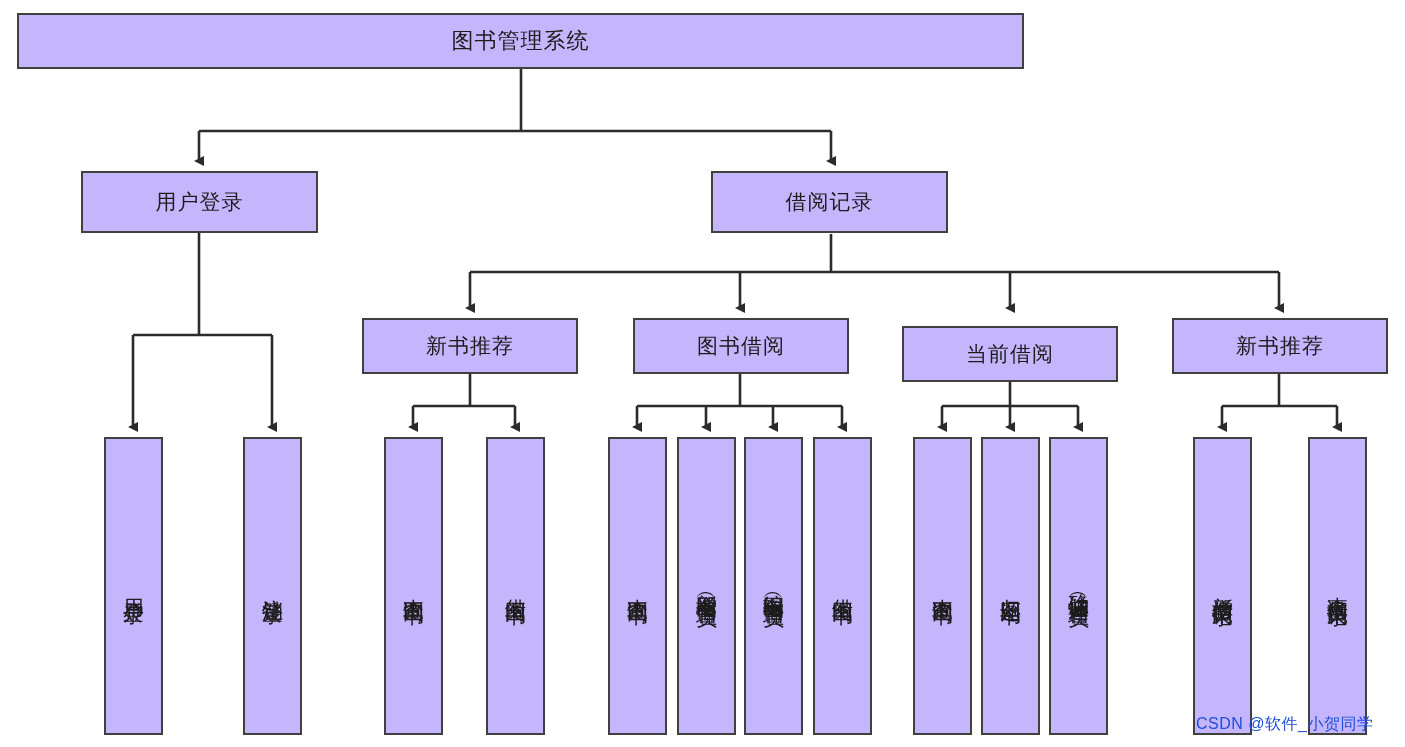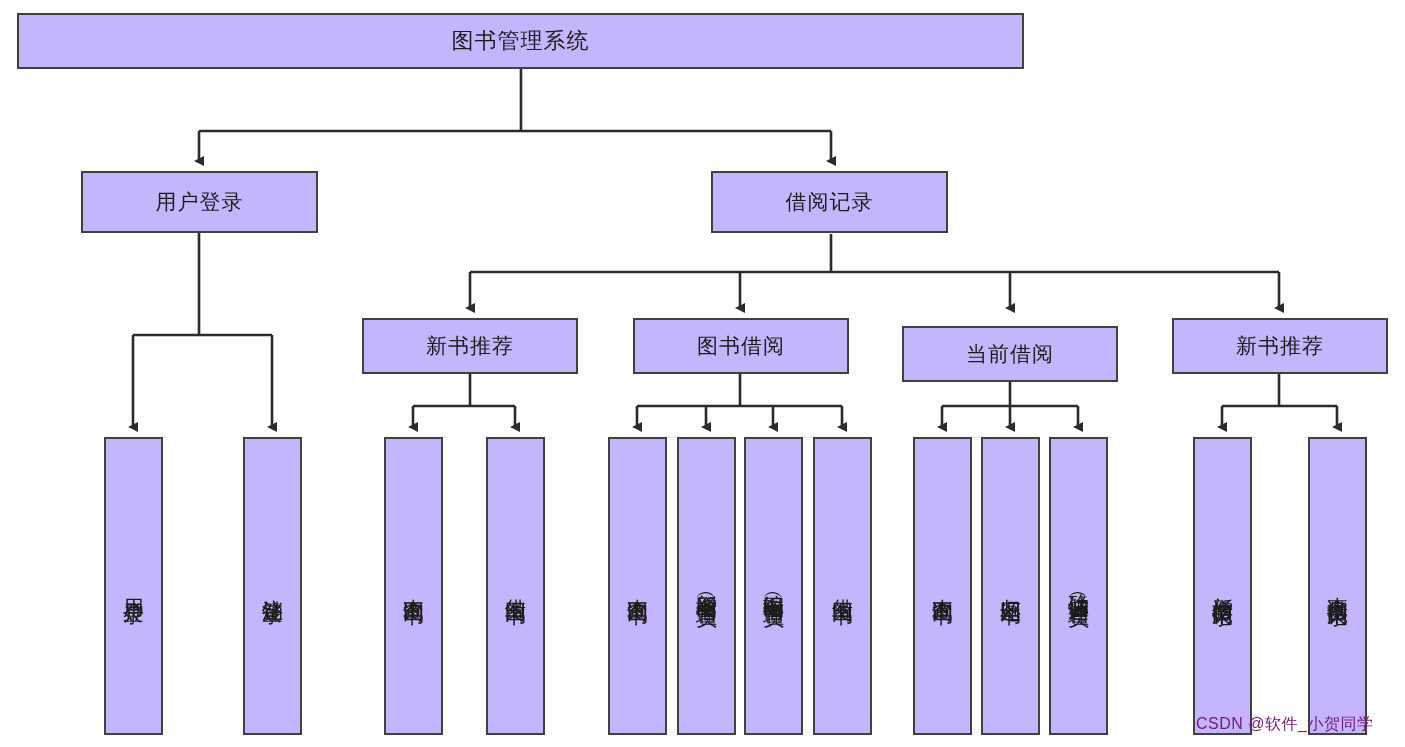--- a/index.html
+++ b/index.html
@@ -57,21 +57,21 @@
   .node.leaf .vtext {
     writing-mode: vertical-rl;
     text-orientation: upright;
     display: block;
     text-align: center;
     line-height: 1.05;
   }
   .watermark {
     position: absolute;
     font-size: 16px;
-    color: #701a75;
+    color: #1d4ed8;
     white-space: nowrap;
     letter-spacing: 0.5px;
   }
 </style>
 </head>
 <body>
 
 <div id="canvas">
 
   <svg id="wires" viewBox="0 0 1405 747">

